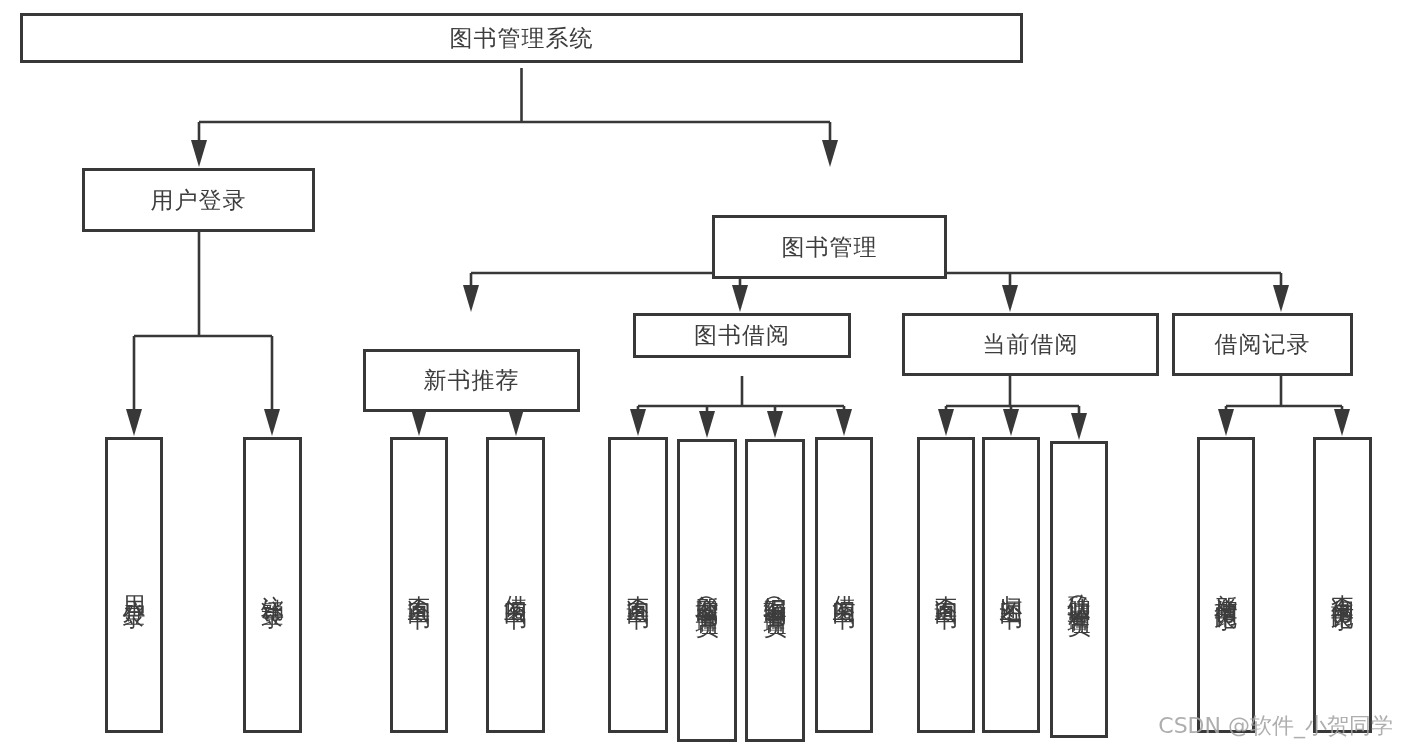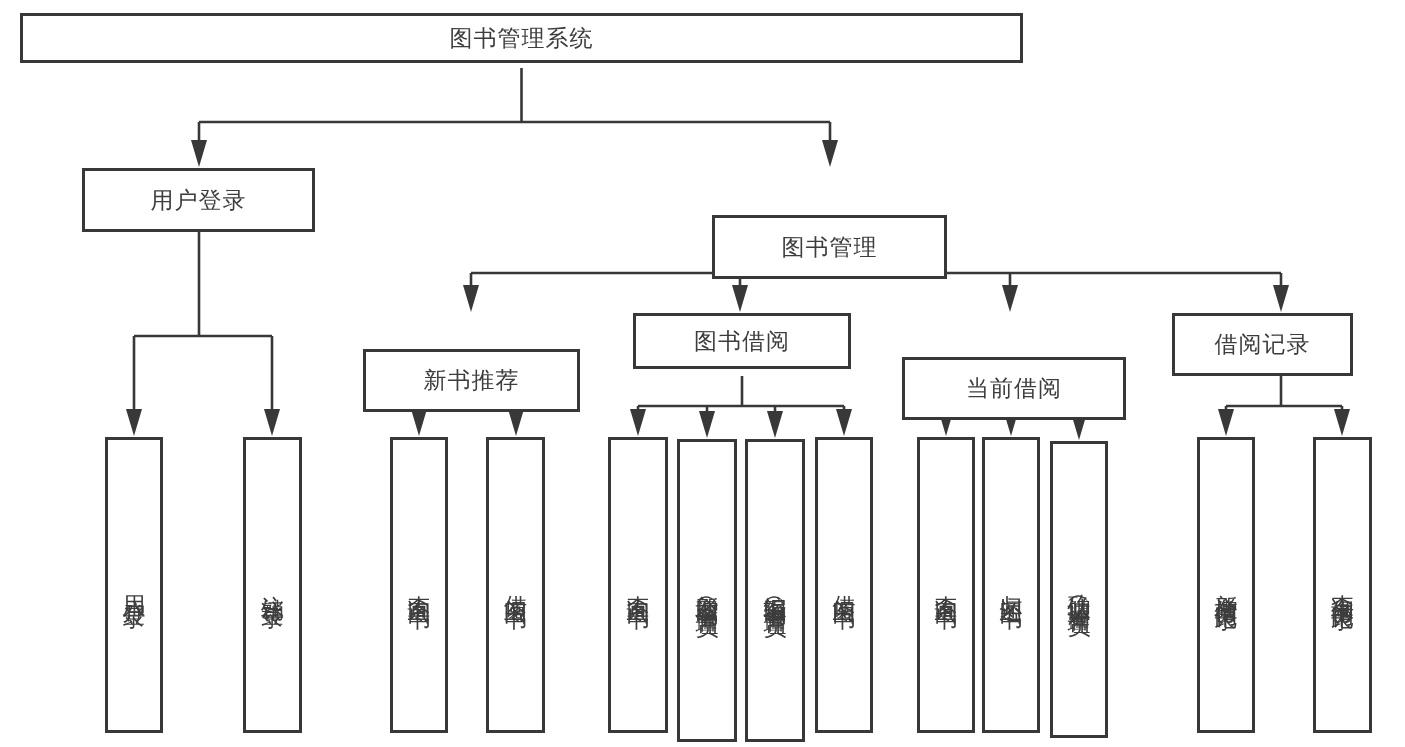--- a/index.html
+++ b/index.html
@@ -107,36 +107,37 @@
       <polygon points="1334,409 1350,409 1342,436"></polygon>
     </g>
   </svg>
 
   <div class="node hbox" style="left:20px; top:13px; width:1003px; height:50px;">图书管理系统</div>
 
   <div class="node hbox" style="left:82px; top:168px; width:233px; height:64px;">用户登录</div>
   <div class="node hbox" style="left:712px; top:168px; width:235px; height:64px;margin-top:47px;">图书管理</div>
 
   <div class="node hbox" style="left:363px; top:313px; width:217px; height:63px;margin-top:36px;">新书推荐</div>
-  <div class="node hbox" style="left:633px; top:313px; width:218px; height:56px;">图书借阅</div>
-  <div class="node hbox" style="left:902px; top:313px; width:224px; height:63px;margin-top:44px;">当前借阅</div>
+  <div class="node hbox" style="left:633px; top:313px; width:218px; height:45px;">图书借阅</div>
+  <div class="node hbox" style="left:902px; top:313px; width:257px; height:63px;">当前借阅</div>
   <div class="node hbox" style="left:1172px; top:313px; width:181px; height:63px;">借阅记录</div>
 
   <div class="node vbox" style="left:105px; top:437px; width:58px; height:296px;">用户登录</div>
   <div class="node vbox" style="left:243px; top:437px; width:59px; height:296px;">注销登录</div>
 
   <div class="node vbox" style="left:390px; top:437px; width:58px; height:296px;">查询图书</div>
   <div class="node vbox" style="left:486px; top:437px; width:59px; height:296px;">借阅图书</div>
 
   <div class="node vbox" style="left:608px; top:437px; width:60px; height:296px;">查询图书</div>
   <div class="node vbox long" style="left:677px; top:439px; width:60px; height:303px;">新增图书（管理员）</div>
   <div class="node vbox long" style="left:745px; top:439px; width:60px; height:303px;">编辑图书（管理员）</div>
   <div class="node vbox" style="left:815px; top:437px; width:58px; height:296px;">借阅图书</div>
 
   <div class="node vbox" style="left:917px; top:437px; width:58px; height:296px;">查询图书</div>
   <div class="node vbox" style="left:982px; top:437px; width:58px; height:296px;">归还图书</div>
   <div class="node vbox long" style="left:1050px; top:441px; width:58px; height:297px;">确认归还（管理员）</div>
 
   <div class="node vbox long" style="left:1197px; top:437px; width:58px; height:296px;">新增借阅记录</div>
   <div class="node vbox long" style="left:1313px; top:437px; width:59px; height:296px;">查询借阅记录</div>
 
+  <div class="watermark">CSDN @软件_小贺同学</div>
 
 </div>
 
 </body></html>

